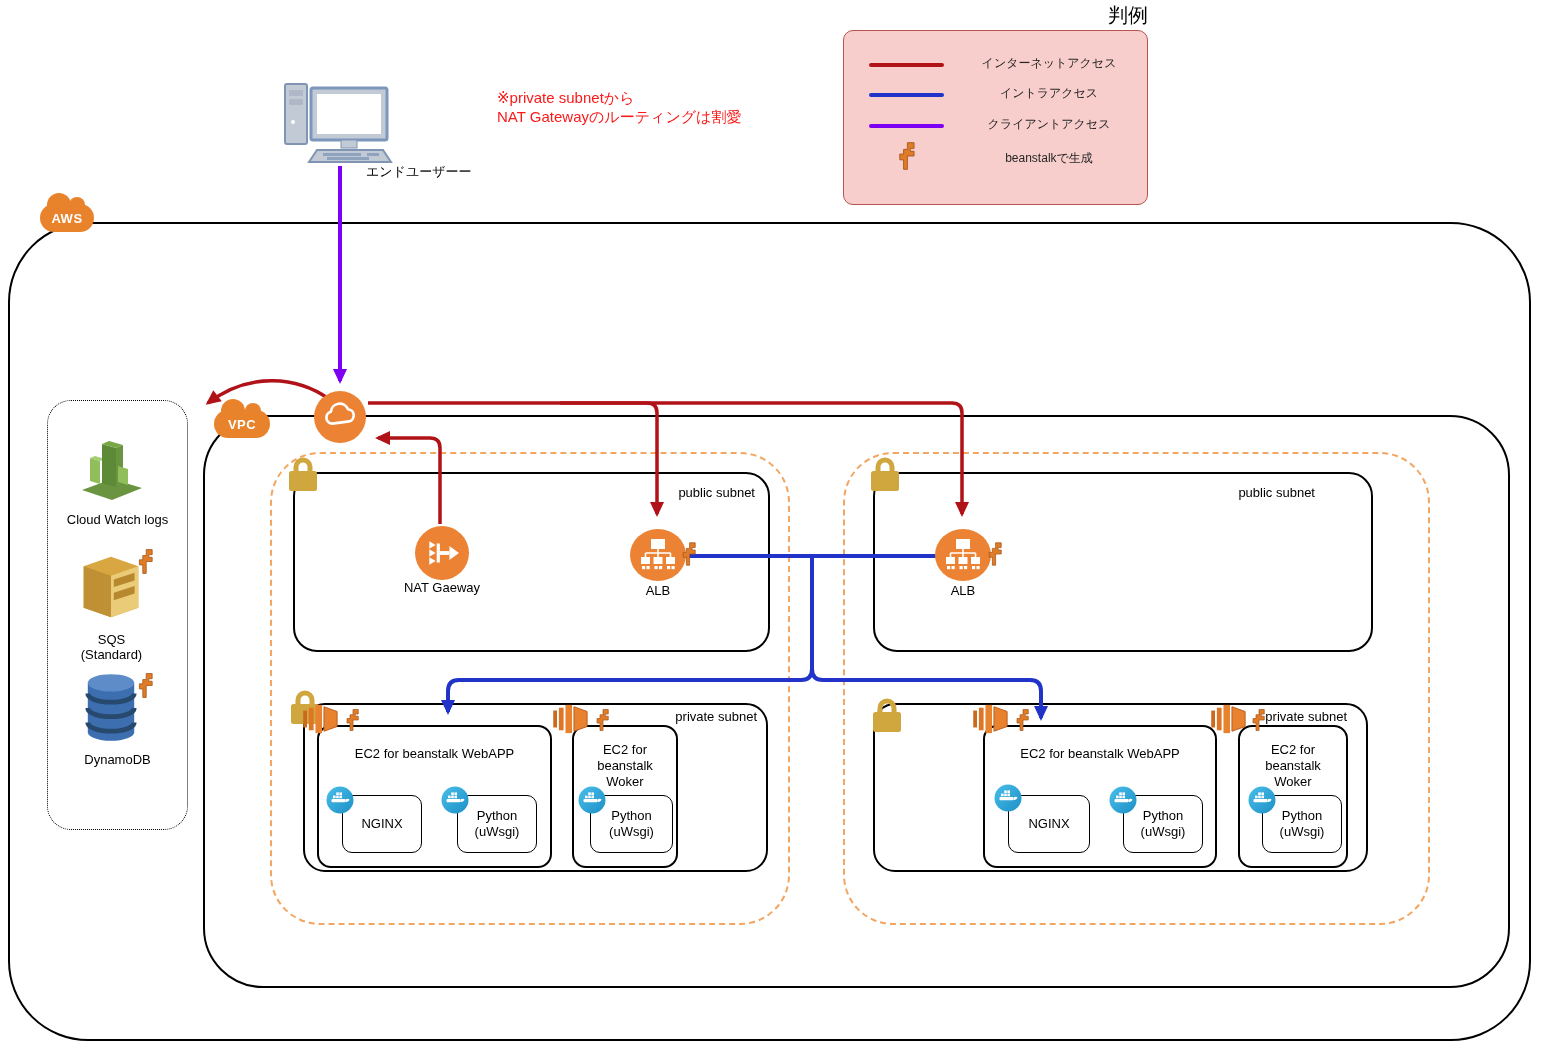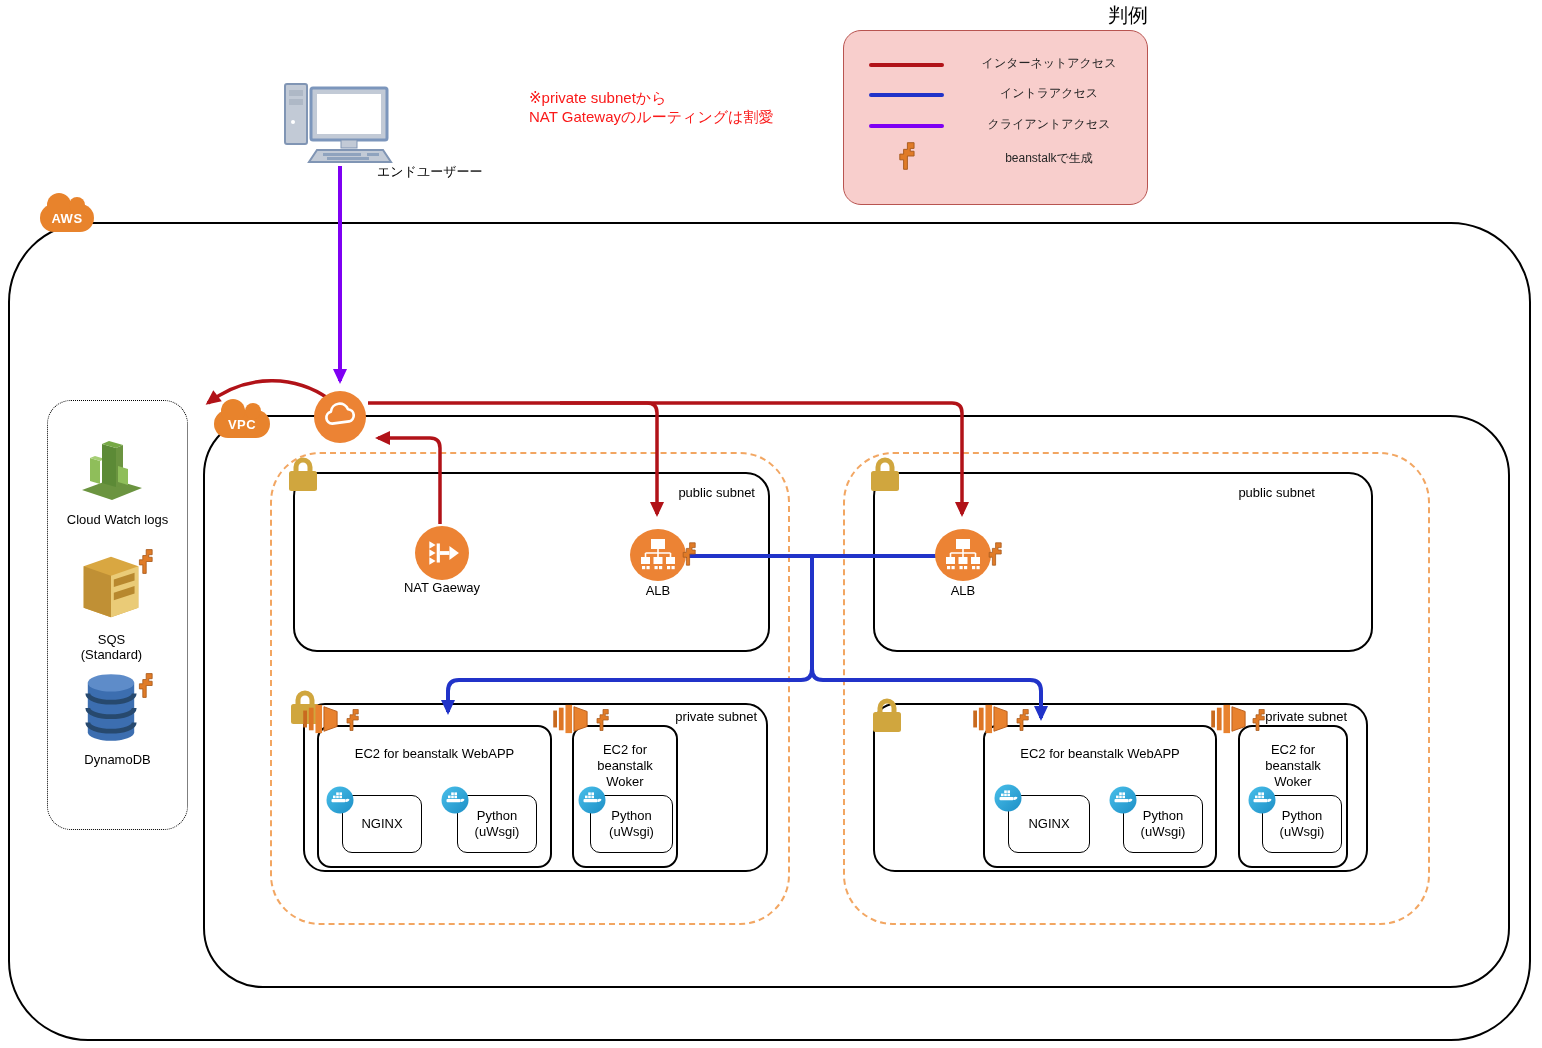--- a/index.html
+++ b/index.html
@@ -10,22 +10,22 @@
   .center{text-align:center;}
   .right{text-align:right;}
   .preline{white-space:pre-line;}
   .circle-node{position:absolute;border-radius:50%;background:#EC8334;display:flex;align-items:center;justify-content:center;z-index:6;}
   .cloud{position:absolute;background:#E8832C;border-radius:14px;display:flex;align-items:center;justify-content:center;z-index:7;}
   .cloud::before{content:"";position:absolute;width:24px;height:24px;border-radius:50%;background:#E8832C;top:-11px;left:7px;}
   .cloud::after{content:"";position:absolute;width:16px;height:16px;border-radius:50%;background:#E8832C;top:-7px;right:9px;}
   .cloud span{position:relative;z-index:2;color:#fff;font-weight:bold;font-size:13px;letter-spacing:.5px;}
   .wires{position:absolute;left:0;top:0;z-index:5;pointer-events:none;}
   .icon{position:absolute;z-index:6;}
-  .note{position:absolute;color:#FA1A1A;font-size:15px;line-height:19px;white-space:pre-line;z-index:3;margin-left:32px;}
-  .legend{position:absolute;left:843px;top:30px;width:305px;height:175px;background:#F8CECC;border:1.5px solid #B85450;border-radius:18px;box-sizing:border-box;z-index:3;}
+  .note{position:absolute;color:#FA1A1A;font-size:15px;line-height:19px;white-space:pre-line;z-index:3;}
+  .legend{position:absolute;left:843px;top:30px;width:305px;height:175px;background:#F8CECC;border:1.5px solid #B85450;border-radius:10px;box-sizing:border-box;z-index:3;}
   .legend-title{position:absolute;left:843px;top:2px;width:305px;text-align:right;font-size:20px;color:#000;z-index:3;}
   .legend-row-label{position:absolute;font-size:12px;color:#262626;width:180px;text-align:center;}
   .swatch{position:absolute;left:25px;width:75px;height:4px;border-radius:2px;}
   .inner-box{position:absolute;border:1.5px solid #000;border-radius:10px;display:flex;align-items:center;justify-content:center;font-size:13px;line-height:16px;text-align:center;box-sizing:border-box;}
   .ec2-title{position:absolute;font-size:13px;line-height:16px;text-align:center;z-index:4;margin-top:10px;}
 </style>
 </head>
 <body>
 
 <div id="canvas">
@@ -343,21 +343,21 @@
       <rect x="6" y="17" width="14" height="6" fill="#AEB8C6"></rect>
     <circle cx="10" cy="40" r="2" fill="#fff"></circle>
     <rect x="28" y="6" width="76" height="52" rx="2" fill="#C2CAD6" stroke="#7C96BC" stroke-width="3"></rect>
     <rect x="34" y="12" width="64" height="40" fill="#FFFFFF"></rect>
     <rect x="58" y="58" width="16" height="8" fill="#C2CAD6" stroke="#8095B4"></rect>
     <polygon points="34,68 100,68 108,80 26,80" fill="#C2CAD6" stroke="#8095B4" stroke-width="2"></polygon>
     <rect x="40" y="71" width="38" height="3" fill="#8FA3BE"></rect>
       <rect x="44" y="75" width="42" height="3" fill="#8FA3BE"></rect>
       <rect x="84" y="71" width="12" height="3" fill="#8FA3BE"></rect>
   </svg>
-  <div class="lbl" style="left:366px;top:164px;width:130px;margin-left:11px;">エンドユーザーー</div>
+  <div class="lbl" style="left:366px;top:164px;width:130px;">エンドユーザーー</div>
 
   <div class="note" style="left:497px;top:88px;width:350px;">※private subnetから
  NAT Gatewayのルーティングは割愛</div>
 
   <div class="legend-title">判例</div>
   <div class="legend">
     <div class="swatch" style="top: 32px; background: rgb(177, 18, 24);"></div>
     <div class="legend-row-label" style="left:115px;top:24px;">インターネットアクセス</div>
     <div class="swatch" style="top: 62px; background: rgb(33, 51, 201);"></div>
     <div class="legend-row-label" style="left:115px;top:54px;">イントラアクセス</div>

